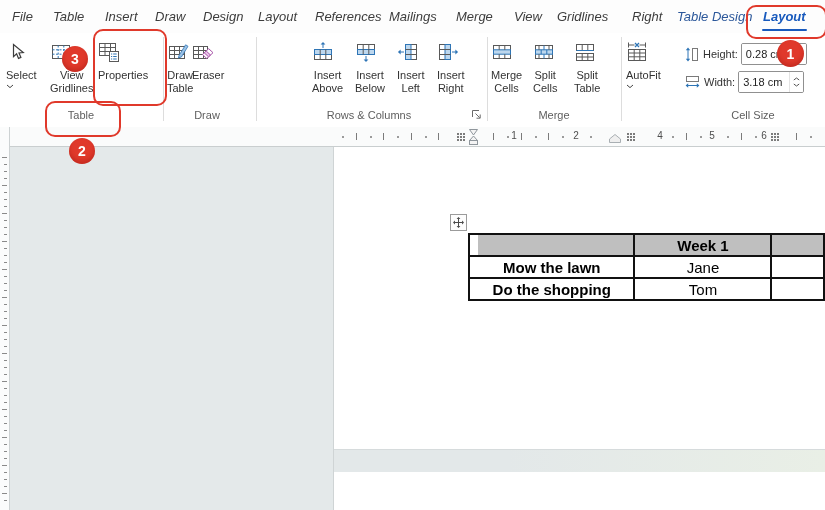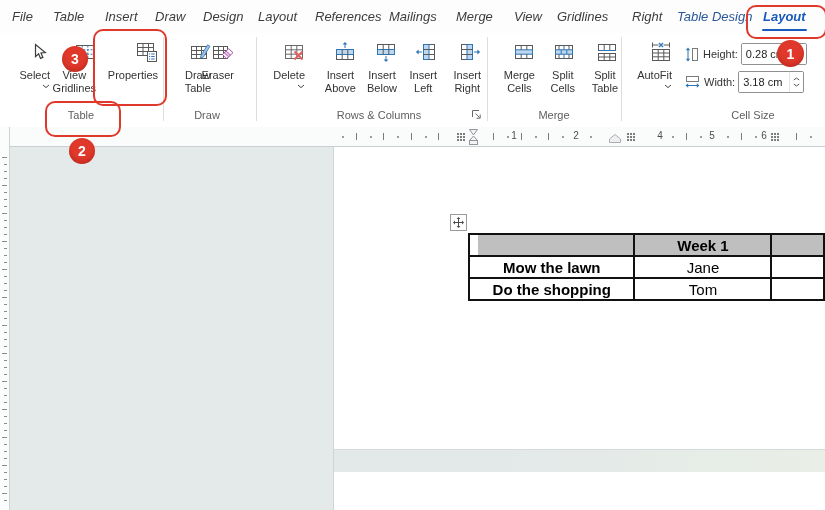--- a/index.html
+++ b/index.html
@@ -8,21 +8,21 @@
   
   .menubar{position:absolute;top:0;left:0;right:0;height:33px;background:#fdfdfd;}
   .mtab{position:absolute;top:9px;font-size:13px;color:#3d3d3d;cursor:default;font-style:italic;}
   .mtab.ctx{color:#2b579a;text-align:right;}
   .mtab.active{color:#185abd;font-weight:bold;}
   .mtab.active::after{content:"";position:absolute;left:-1px;right:-1px;bottom:-7px;height:2.5px;
                       background:#185abd;border-radius:2px;}
   
   .ribbon{position:absolute;top:33px;left:0;right:0;height:94px;background:#fff;
           border-bottom:1px solid #d8dcdd;}
-  .rbtn{position:absolute;top:3px;display:flex;flex-direction:column;align-items:flex-end;}
+  .rbtn{position:absolute;top:3px;display:flex;flex-direction:column;align-items:flex-start;}
   .ricon{height:31px;display:flex;align-items:center;justify-content:center;}
   .rlabel{font-size:11px;line-height:12.5px;text-align:center;color:#333;white-space:pre-line;margin-top:2px;}
   .chev{margin-top:2px;line-height:4px;}
   .gsep{position:absolute;top:4px;height:84px;width:1px;background:#dddddd;}
   .glabel{position:absolute;top:76px;font-size:11px;color:#5e5e5e;text-align:center;}
   .launcher{position:absolute;left:470px;top:75px;width:13px;height:13px;}
   .csrow{position:absolute;display:flex;align-items:center;gap:3px;}
   .cslabel{font-size:11px;color:#333;}
   .csfield{width:64px;height:20px;border:1px solid #909090;border-radius:2px;background:#fff;
            display:flex;align-items:stretch;overflow:hidden;}
@@ -151,35 +151,20 @@
           <path d="M1.5 9.5h14M1.5 13.5h14M6.5 5.5v12M11.5 5.5v12" stroke="#595959" fill="none"></path>
           <path d="M10.5 13.5l6.2-5.8 4.3 4-6.2 5.8z" fill="#fff" stroke="#a855a8"></path>
           <path d="M14.2 10l4.3 4-2 1.8-4.3-4z" fill="#eac0ea" stroke="#a855a8"></path>
         </svg>
       </span>
       <span class="rlabel">Eraser</span>
     </div>
 
     <div class="gsep" style="left:256px"></div>
 
-    <div class="rbtn" style="left:261px;width:44px">
-      <span class="ricon">
-        <svg width="22" height="22" viewBox="0 0 22 22">
-          <rect x="2.5" y="4.5" width="17" height="13" fill="#fff" stroke="#6a6a6a"></rect>
-          <path d="M2.5 8.8h17M2.5 13.2h17M8.2 4.5v13M13.8 4.5v13" stroke="#6a6a6a" fill="none"></path>
-          <path d="M11.5 10.5l8 8M19.5 10.5l-8 8" stroke="#e06262" stroke-width="2"></path>
-        </svg>
-      </span>
-      <span class="rlabel">Delete</span>
-      <span class="chev">
-        <svg width="8" height="5" viewBox="0 0 8 5">
-            <path d="M1 1l3 2.6L7 1" stroke="#444" fill="none"></path>
-          </svg>
-      </span>
-    </div>
 
     <div class="rbtn" style="left:312px;width:44px">
       <span class="ricon">
         <svg width="22" height="22" viewBox="0 0 22 22">
           <path d="M11 7V3" stroke="#2e75b6"></path>
             <path d="M8.6 3.6L11 .9l2.4 2.7z" fill="#2e75b6"></path>
           <rect x="2.5" y="8.5" width="17" height="10" fill="#fff" stroke="#595959"></rect>
           <rect x="2.5" y="8.5" width="17" height="5" fill="#bdd7ee" stroke="#2e75b6"></rect>
           <path d="M8.2 8.5v10M13.8 8.5v10" stroke="#595959" fill="none"></path>
         </svg>
@@ -329,21 +314,21 @@
             </svg>
           <svg width="7" height="4" viewBox="0 0 7 4">
               <path d="M.8 1l2.7 2L6.2 1" stroke="#555" fill="none"></path>
             </svg>
         </span>
       </span>
     </div>
 
     <div class="glabel" style="left:8px;width:146px">Table</div>
     <div class="glabel" style="left:164px;width:86px">Draw</div>
-    <div class="glabel" style="left:270px;width:218px">Rows &amp; Columns</div>
+    <div class="glabel" style="left:260px;width:218px">Rows &amp; Columns</div>
     <div class="glabel" style="left:492px;width:124px">Merge</div>
     <div class="glabel" style="left:660px;width:186px">Cell Size</div>
 
     <span class="launcher">
       <svg width="13" height="13" viewBox="0 0 13 13">
         <path d="M2.5 9V2.5H9" stroke="#6a6a6a" fill="none"></path>
         <path d="M5.5 5.5l4.2 4.2M10.2 6.5v3.7H6.5" stroke="#6a6a6a" fill="none"></path>
       </svg>
     </span>
   </div>

